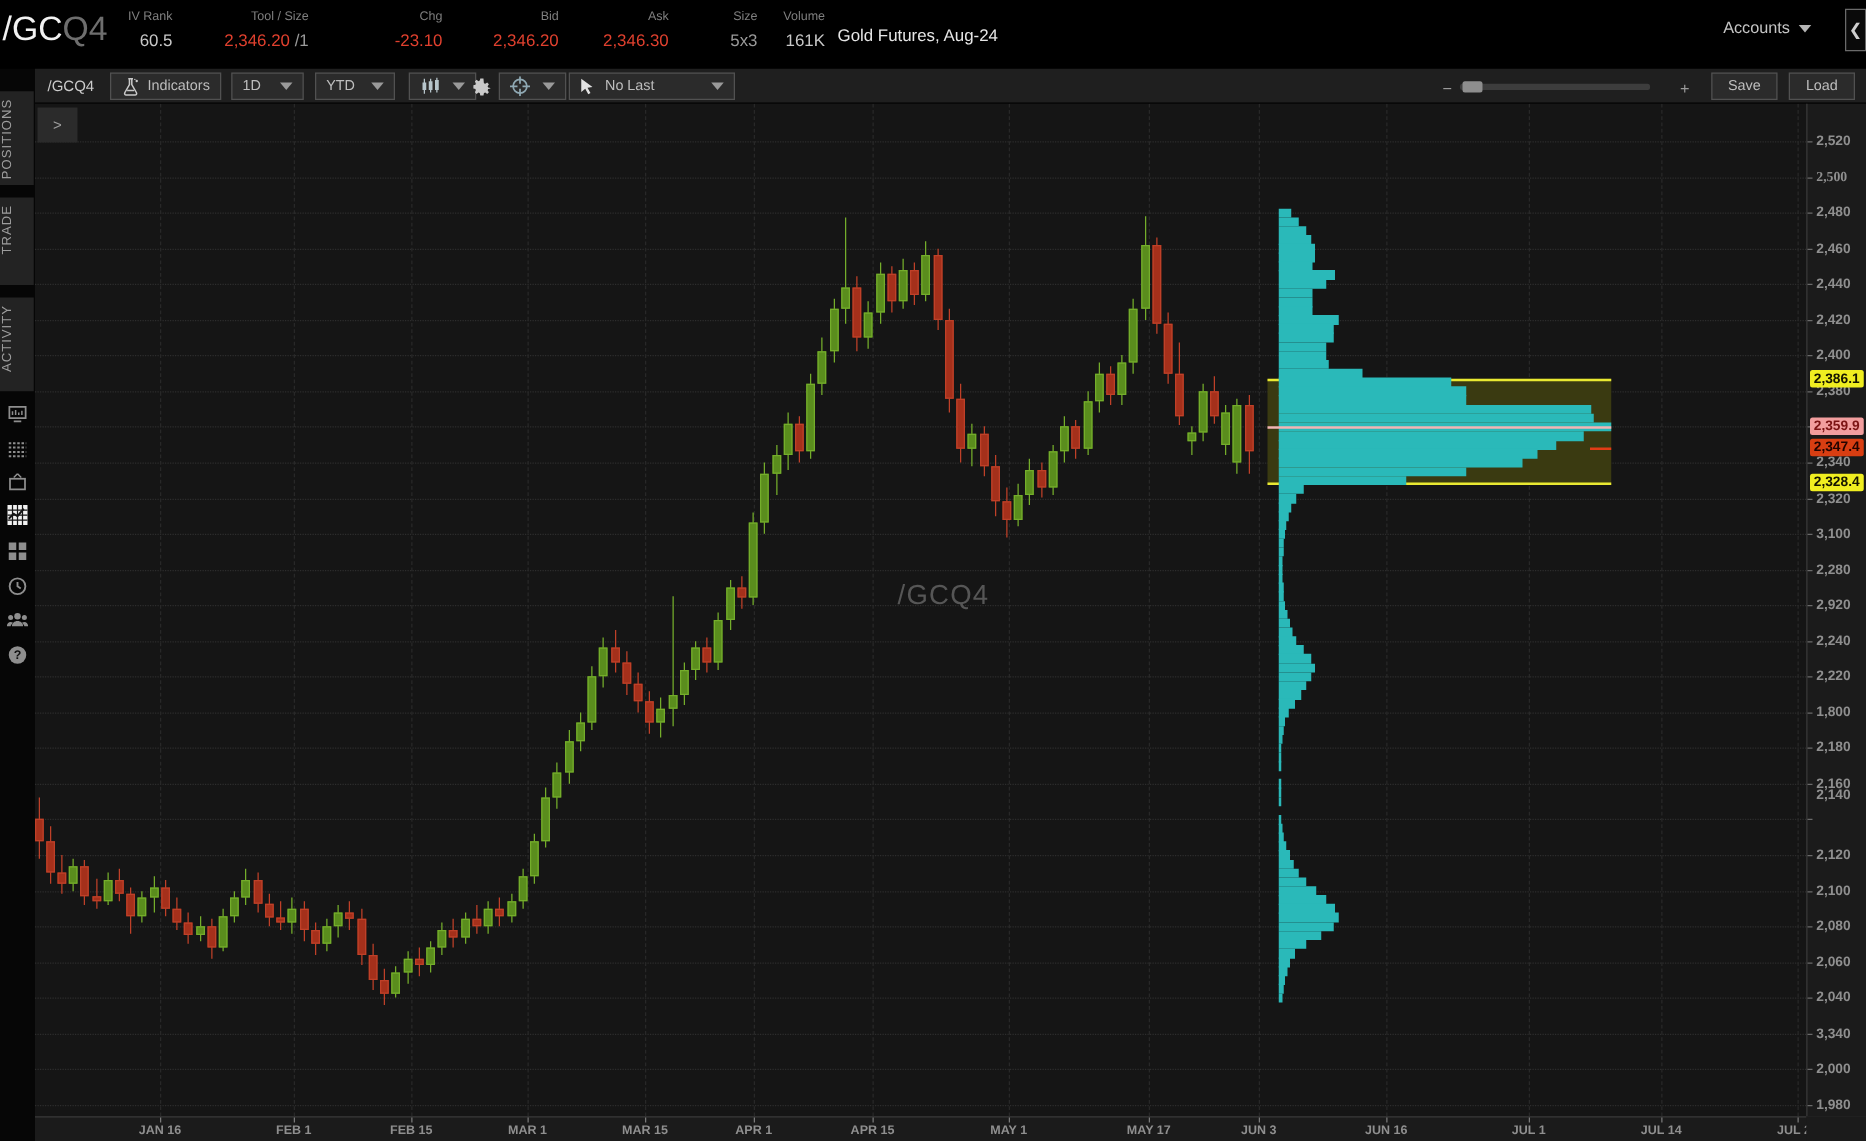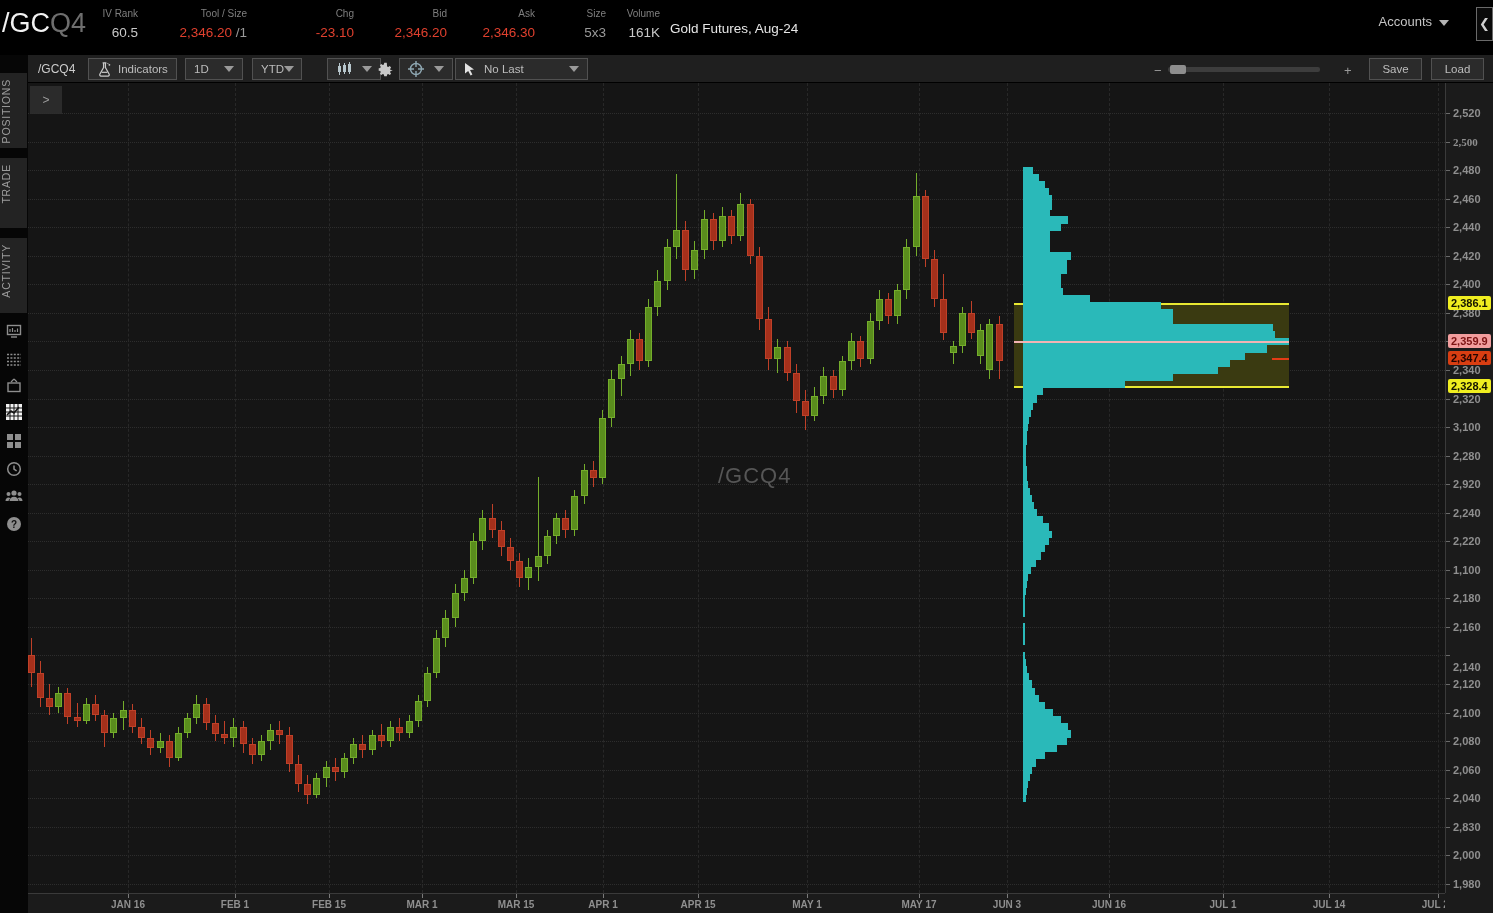--- a/index.html
+++ b/index.html
@@ -186,21 +186,21 @@
           <path d="M5 11h6" stroke="#c9c9c9" stroke-width="1.3"></path>
           <circle cx="13.2" cy="3" r="1" fill="#c9c9c9"></circle>
           <circle cx="11.6" cy="1.6" r=".6" fill="#c9c9c9"></circle>
         </svg>
       <span>Indicators</span>
     </div>
     <div class="tbtn" style="left:157px;width:58px;">
         <span>1D</span>
         <span class="dd" style="margin-left:auto"></span>
       </div>
-    <div class="tbtn" style="left:224px;width:50px;">
+    <div class="tbtn" style="left:224px;width:64px;">
         <span>YTD</span>
         <span class="dd" style="margin-left:auto"></span>
       </div>
     <div class="tbtn" style="left:299px;">
       <svg width="16" height="14" viewBox="0 0 16 14">
           <rect x="2" y="4" width="3" height="6" fill="#b7c6cc"></rect>
           <line x1="3.5" y1="1" x2="3.5" y2="13" stroke="#b7c6cc"></line>
           <rect x="7" y="3" width="3" height="7" fill="#b7c6cc"></rect>
           <line x1="8.5" y1="1" x2="8.5" y2="12" stroke="#b7c6cc"></line>
           <rect x="12" y="2" width="3" height="8" fill="#b7c6cc"></rect>
@@ -612,39 +612,39 @@
       <div class="ylab" style="top: 338.05px;">3,100</div>
       <div class="ytick" style="top: 372.6px;"></div>
       <div class="ylab" style="top: 366.6px;">2,280</div>
       <div class="ytick" style="top: 401.15px;"></div>
       <div class="ylab" style="top: 395.15px;">2,920</div>
       <div class="ytick" style="top: 429.7px;"></div>
       <div class="ylab" style="top: 423.7px;">2,240</div>
       <div class="ytick" style="top: 458.25px;"></div>
       <div class="ylab" style="top: 452.25px;">2,220</div>
       <div class="ytick" style="top: 486.8px;"></div>
-      <div class="ylab" style="top: 480.8px;">1,100</div>
+      <div class="ylab" style="top: 480.8px;">1,800</div>
       <div class="ytick" style="top: 515.35px;"></div>
       <div class="ylab" style="top: 509.35px;">2,180</div>
       <div class="ytick" style="top: 543.9px;"></div>
       <div class="ylab" style="top: 537.9px;">2,160</div>
       <div class="ytick" style="top: 572.45px;"></div>
-      <div class="ylab" style="top: 578px;">2,140</div>
+      <div class="ylab" style="top: 547px;">2,140</div>
       <div class="ytick" style="top: 601px;"></div>
       <div class="ylab" style="top: 595px;">2,120</div>
       <div class="ytick" style="top: 629.55px;"></div>
       <div class="ylab" style="top: 623.55px;">2,100</div>
       <div class="ytick" style="top: 658.1px;"></div>
       <div class="ylab" style="top: 652.1px;">2,080</div>
       <div class="ytick" style="top: 686.65px;"></div>
       <div class="ylab" style="top: 680.65px;">2,060</div>
       <div class="ytick" style="top: 715.2px;"></div>
       <div class="ylab" style="top: 709.2px;">2,040</div>
       <div class="ytick" style="top: 743.75px;"></div>
-      <div class="ylab" style="top: 737.75px;">2,830</div>
+      <div class="ylab" style="top: 737.75px;">3,340</div>
       <div class="ytick" style="top: 772.3px;"></div>
       <div class="ylab" style="top: 766.3px;">2,000</div>
       <div class="ytick" style="top: 800.85px;"></div>
       <div class="ylab" style="top: 794.85px;">1,980</div>
       <div class="badge" style="top: 213.142px; background: rgb(240, 238, 32); color: rgb(21, 21, 0);">2,386.1</div>
       <div class="badge" style="top: 250.543px; background: rgb(242, 158, 158); color: rgb(124, 20, 20);">2,359.9</div>
       <div class="badge" style="top: 268.386px; background: rgb(217, 62, 18); color: rgb(35, 4, 0);">2,347.4</div>
       <div class="badge" style="top: 295.509px; background: rgb(240, 238, 32); color: rgb(21, 21, 0);">2,328.4</div>
     </div>
   <div class="xaxis" id="xaxis">

